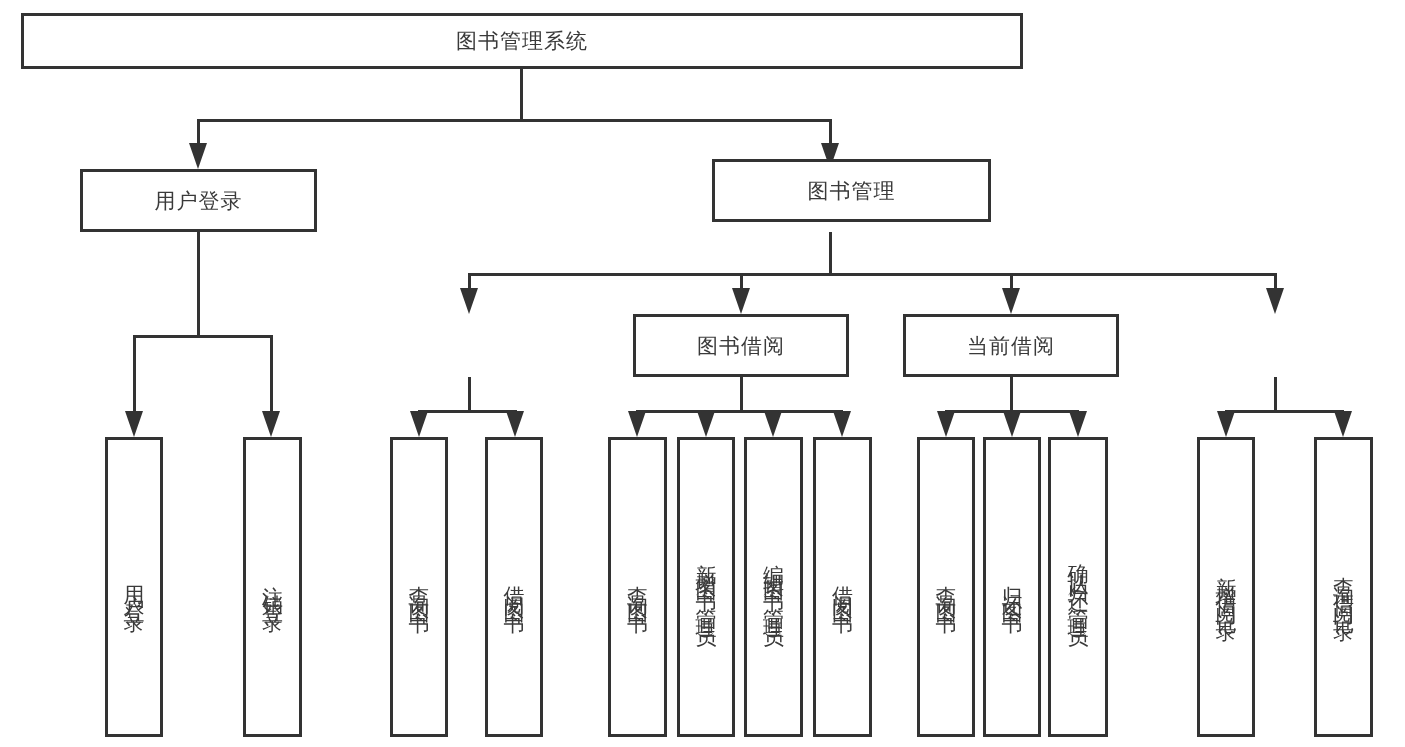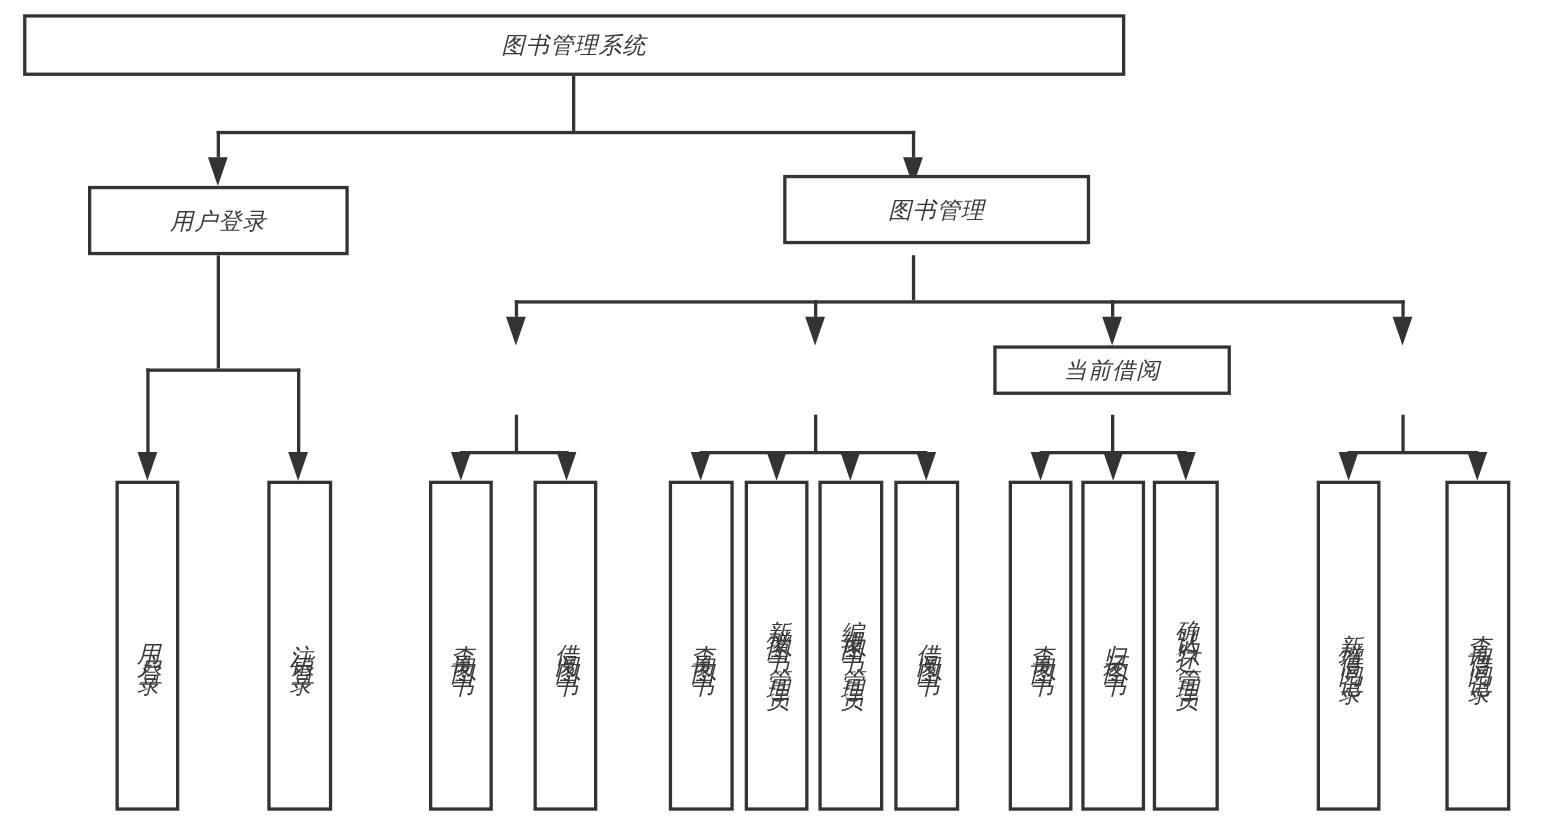--- a/index.html
+++ b/index.html
@@ -12,21 +12,20 @@
   body {
     font-family: "Liberation Sans", "DejaVu Sans", sans-serif;
     background: var(--background);
   }
   .canvas {
     position: relative;
     width: 1405px;
     height: 747px;
     background: var(--background);
     overflow: hidden;
-    font-style: italic;
   }
   .box {
     position: absolute;
     background: #ffffff;
     border: 3px solid var(--line);
     display: flex;
     align-items: center;
     justify-content: center;
     color: var(--text);
     font-size: 21px;
@@ -117,21 +116,24 @@
     <span>图书管理系统</span>
   </div>
 
   <div class="box box-h" style="left:80px;top:169px;width:237px;height:63px">
     <span>用户登录</span>
   </div>
   <div class="box box-h" style="left:712px;top:159px;width:279px;height:63px">
     <span>图书管理</span>
   </div>
 
-  <div class="box box-h" style="left:903px;top:314px;width:216px;height:45px">
+  <div class="box box-h" style="left:633px;top:314px;width:216px;height:63px">
+    <span>图书借阅</span>
+  </div>
+  <div class="box box-h" style="left:903px;top:314px;width:216px;height:63px">
     <span>当前借阅</span>
   </div>
 
   <div class="box box-v" style="left:105px;top:437px;width:58px;height:300px">
     <span>用户登录</span>
   </div>
   <div class="box box-v" style="left:243px;top:437px;width:59px;height:300px">
     <span>注销登录</span>
   </div>
 

